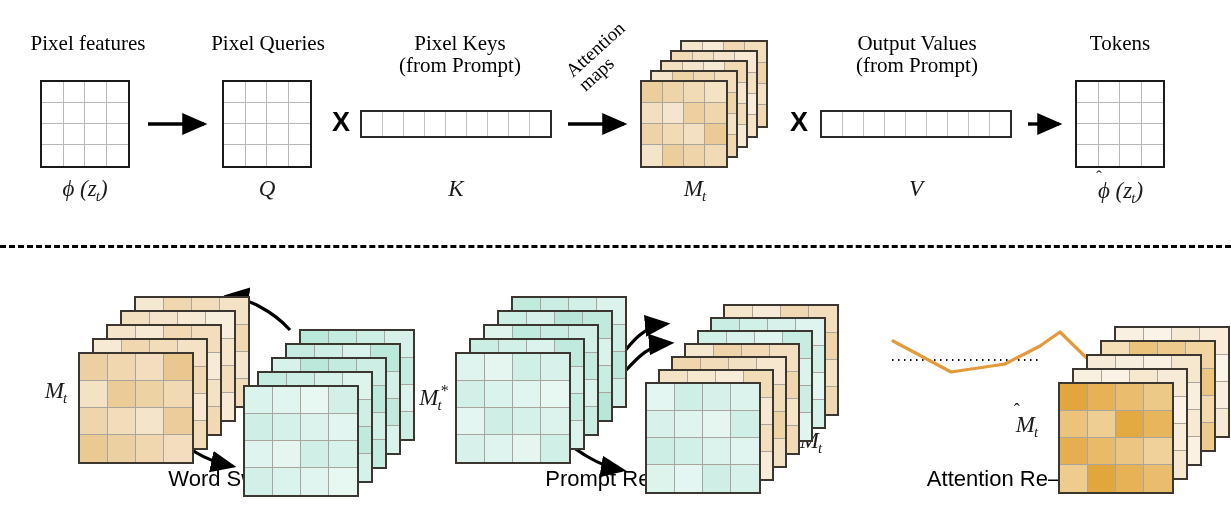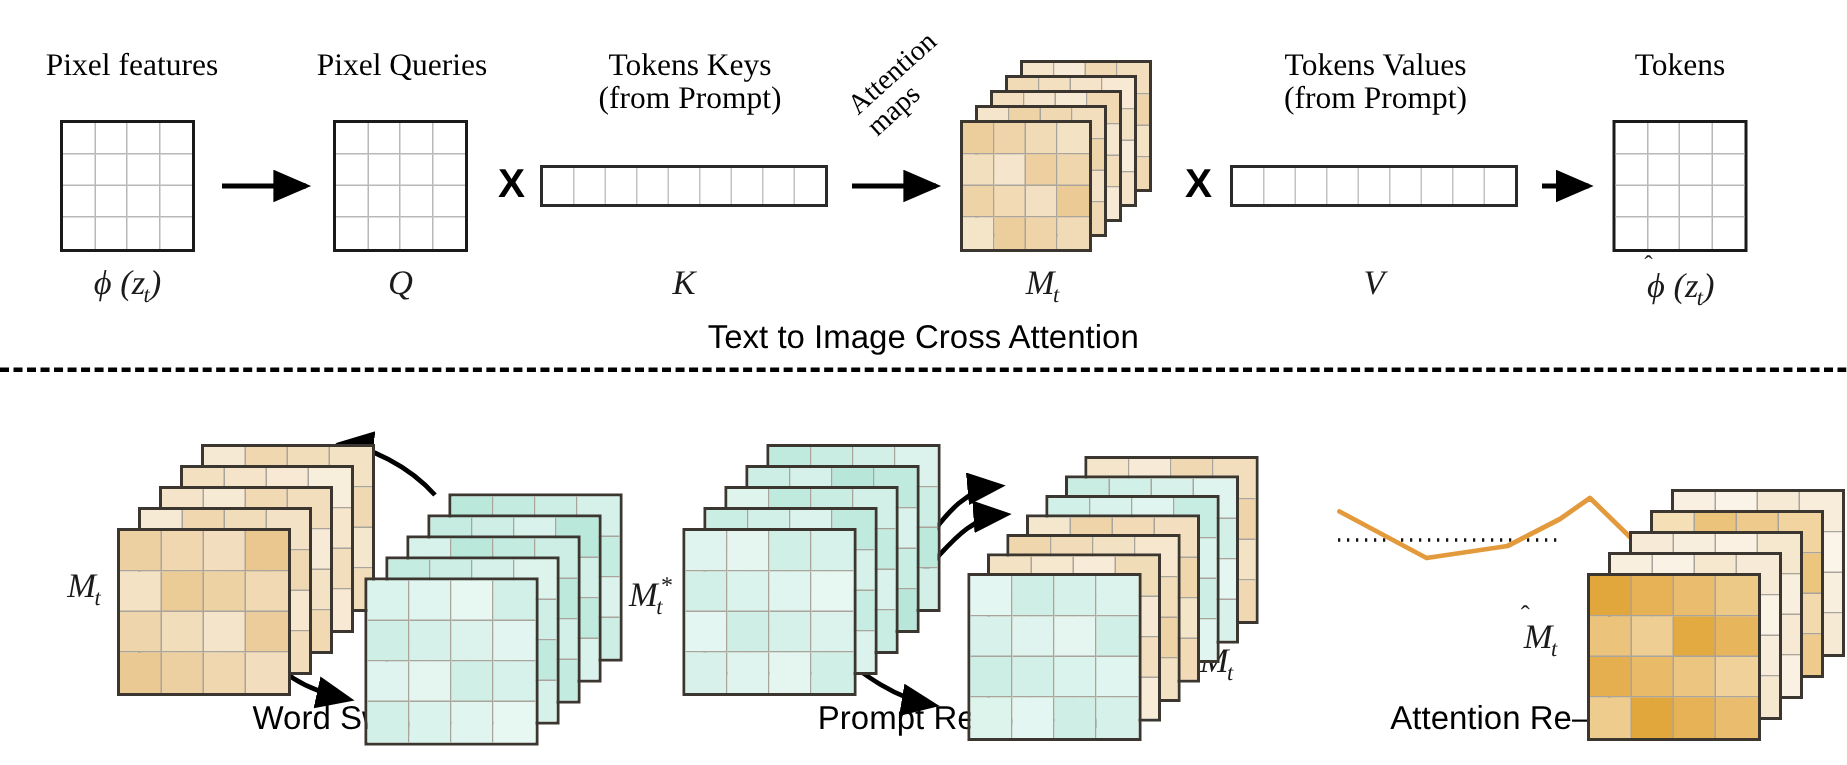--- a/index.html
+++ b/index.html
@@ -139,27 +139,27 @@
 </style>
 </head>
 <body>
 
 <div class="stage">
 
   <div class="abs serif-label" style="left:188px; top:32px; width:160px;">Pixel Queries</div>
 
   <div class="abs serif-label" style="left:8px; top:32px; width:160px;">Pixel features</div>
 
-  <div class="abs serif-label" style="left:375px; top:32px; width:170px;">Tokens Keys
+  <div class="abs serif-label" style="left:375px; top:32px; width:170px;">Pixel Keys
 (from Prompt)</div>
 
   <div class="abs rot-label" style="left:562px; top:66px;">Attention
 maps</div>
 
-  <div class="abs serif-label" style="left:832px; top:32px; width:170px;">Tokens Values
+  <div class="abs serif-label" style="left:832px; top:32px; width:170px;">Output Values
 (from Prompt)</div>
 
   <div class="abs serif-label" style="left:1055px; top:32px; width:130px;">Tokens</div>
 
   <div class="abs grid" id="grid-a" style="left:40px; top:80px; width:90px; height:88px; grid-template-columns:repeat(4,1fr); grid-template-rows:repeat(4,1fr);">
       <div class="cell"></div>
       <div class="cell"></div>
       <div class="cell"></div>
       <div class="cell lastcol"></div>
       <div class="cell"></div>
@@ -348,21 +348,20 @@
       <div class="cell lastrow"></div>
       <div class="cell lastcol lastrow"></div>
     </div>
 
   <div class="abs math-label" style="left:1063px; top:178px; width:115px;">
     <span style="display:inline-block; position:relative;">
       <span style="position:absolute; left:1px; top:-11px; font-size:17px; font-style:normal;">̂</span>
       <span>ϕ (z</span></span><span class="sub">t</span><span>)</span>
   </div>
 
-  <div class="abs sans-label" style="left:0; top:212px; width:1231px;">Text to Image Cross Attention</div>
 
   <div class="dash-divider" style="top:245px; width:1231px;"></div>
 
 
   <div class="stack" id="stack-ws-src" style="left:78px; top:292px; width:175px; height:150px;">
       <div class="layer" style="left: 56px; top: 4px; width: 116px; height: 112px; grid-template-columns: repeat(4, 1fr); grid-template-rows: repeat(4, 1fr); z-index: 96;">
         <div class="lcell" style="background: rgb(246, 233, 211);"></div>
         <div class="lcell" style="background: rgb(240, 215, 175);"></div>
         <div class="lcell" style="background: rgb(242, 221, 186);"></div>
         <div class="lcell lastcol" style="background: rgb(244, 226, 197);"></div>

